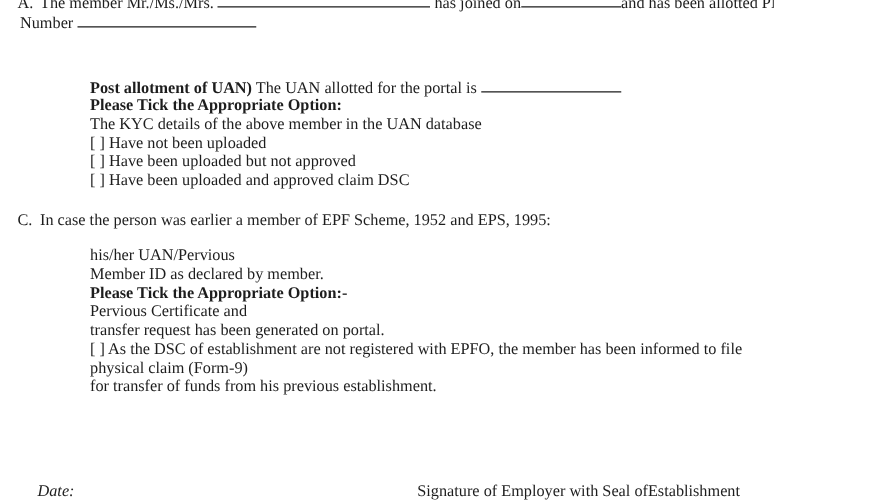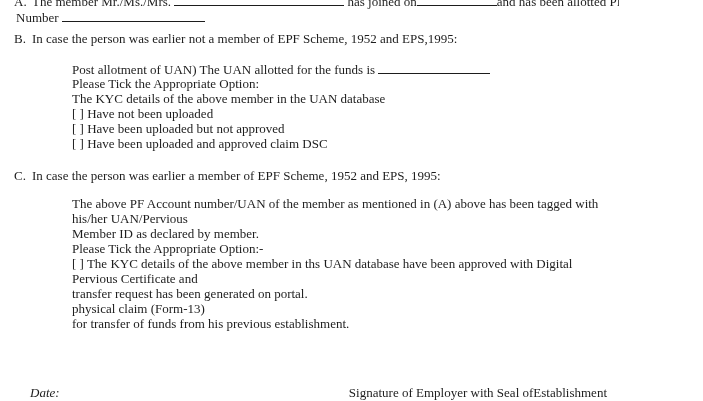--- a/index.html
+++ b/index.html
@@ -9,21 +9,21 @@
     height: 401px;
     background: #ffffff;
     overflow: hidden;
     color: #1d1d1d;
     font-family: "Liberation Serif", "DejaVu Serif", serif;
     font-size: 13px;
     line-height: 15px;
   }
   .abs { position: absolute; white-space: nowrap; }
   .item-label { display: inline-block; width: 18px; }
-  b, .bold { font-weight: normal; }
+  b, .bold { font-weight: bold; }
   .blank {
     display: inline-block;
     border-bottom: 1px solid #1d1d1d;
     height: 12px;
     vertical-align: baseline;
   }
   .w170 { width: 170px; }
   .w80  { width: 80px; }
   .w143 { width: 143px; }
   .w112 { width: 112px; }
@@ -38,49 +38,45 @@
     <span class="item-label">A.</span><span>The member Mr./Ms./Mrs.</span>
     <span class="blank w170"></span>
     <span>has joined on</span><span class="blank w80"></span><span>and has been allotted PF</span>
   </div>
 
   <div class="abs" style="top:9px; left:16px;">
     <span>Number</span>
     <span class="blank w143"></span>
   </div>
 
-  <div class="abs" style="top:31px; left:14px;">
-    <span class="item-label">B.</span><span>In case the person was earlier not a member of EPF Scheme, 1952 and EPS,1995:</span>
-  </div>
 
   <div class="abs" style="top:61px; left:72px;">
     <div class="vline">
       <b>Post allotment of UAN)</b>
-      <span>The UAN allotted for the funds is</span>
+      <span>The UAN allotted for the portal is</span>
       <span class="blank w112"></span>
     </div>
     <div class="vline bold">Please Tick the Appropriate Option:</div>
     <div class="vline">The KYC details of the above member in the UAN database</div>
     <div class="vline">[ ] Have not been uploaded</div>
     <div class="vline">[ ] Have been uploaded but not approved</div>
     <div class="vline">[ ] Have been uploaded and approved claim DSC</div>
   </div>
 
   <div class="abs" style="top:168px; left:14px;">
     <span class="item-label">C.</span><span>In case the person was earlier a member of EPF Scheme, 1952 and EPS, 1995:</span>
   </div>
 
   <div class="abs" style="top:196px; left:72px;">
-    <div class="vline">The above PF Account number/UAN of the member as mentioned in (A) above has been tagged with</div>
     <div class="vline">his/her UAN/Pervious</div>
     <div class="vline">Member ID as declared by member.</div>
     <div class="vline bold">Please Tick the Appropriate Option:-</div>
-    <div class="vline">[ ] The KYC details of the above member in ths UAN database have been approved with Digital</div>
     <div class="vline">Pervious Certificate and</div>
     <div class="vline">transfer request has been generated on portal.</div>
-    <div class="vline">physical claim (Form-13)</div>
+    <div class="vline">[ ] As the DSC of establishment are not registered with EPFO, the member has been informed to file</div>
+    <div class="vline">physical claim (Form-9)</div>
     <div class="vline">for transfer of funds from his previous establishment.</div>
   </div>
 
   <div class="abs" style="top:385px; left:30px;font-style:italic;">Date:</div>
-  <div class="abs" style="top:385px; right:12px;">Signature of Employer with Seal ofEstablishment</div>
+  <div class="abs" style="top:385px; right:27px;">Signature of Employer with Seal ofEstablishment</div>
 
 </div>
 
 </body></html>

